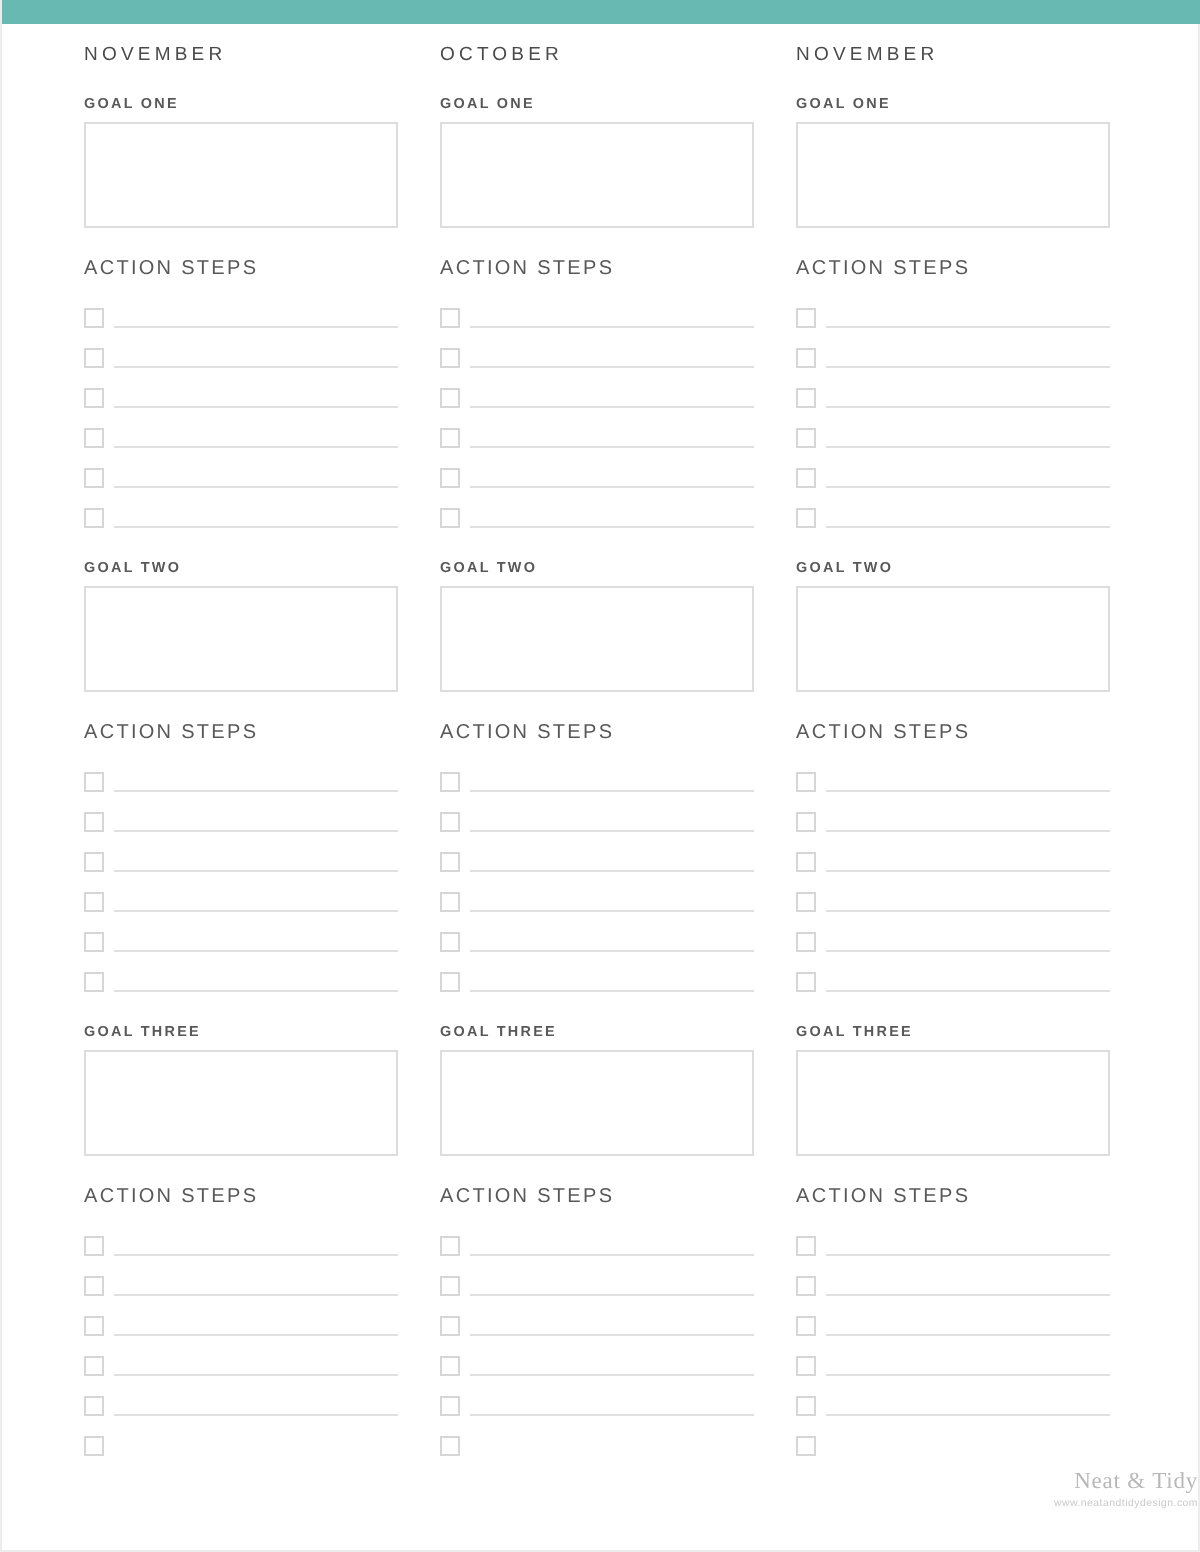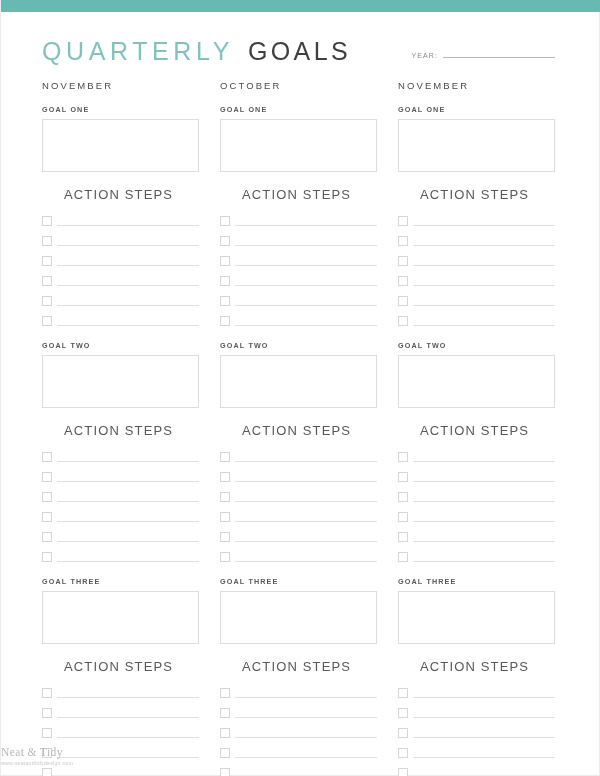--- a/index.html
+++ b/index.html
@@ -119,26 +119,25 @@
   }
 
   .goal-box {
     width: 100%;
     height: 53px;
     border: 1px solid #dddddd;
     background: #ffffff;
   }
 
   .steps-label {
-    font-size: 13px;
+    font-size: 10px;
     letter-spacing: 1.15px;
     color: #585858;
     margin-top: 15px;
     margin-bottom: 5px;
-    margin-left: 22px;
   }
 
   .steps-list {
     display: flex;
     flex-direction: column;
   }
 
   .step-row {
     display: flex;
     align-items: flex-end;
@@ -160,22 +159,22 @@
     background: #e0e0e0;
     margin-left: 5px;
     margin-bottom: 1px;
   }
 
   
   .footer {
     position: absolute;
     left: 0;
     right: 0;
-    bottom: 9px;
-    text-align: left;
+    bottom: 20px;
+    text-align: right;
   }
 
   .brand {
     font-family: "Liberation Serif", serif;
     font-size: 11.5px;
     color: #b8b8b8;
     letter-spacing: 0.4px;
   }
 
   .brand-url {
@@ -185,30 +184,20 @@
     margin-top: 2px;
   }
 </style>
 </head>
 <body>
 
 <div class="page">
 
   <div class="top-bar"></div>
 
-  <div class="header">
-    <div class="title">
-      <span class="title-word-1">QUARTERLY</span>
-      <span class="title-word-2">GOALS</span>
-    </div>
-    <div class="year-block">
-      <span class="year-label">YEAR:</span>
-      <span class="year-line"></span>
-    </div>
-  </div>
 
   <div class="columns">
       <div class="column">
         <div class="month-name">NOVEMBER</div>
         <div class="goal-group">
           <div class="goal-label">GOAL ONE</div>
           <div class="goal-box"></div>
           <div class="steps-label">ACTION STEPS</div>
           <div class="steps-list">
             <div class="step-row">

